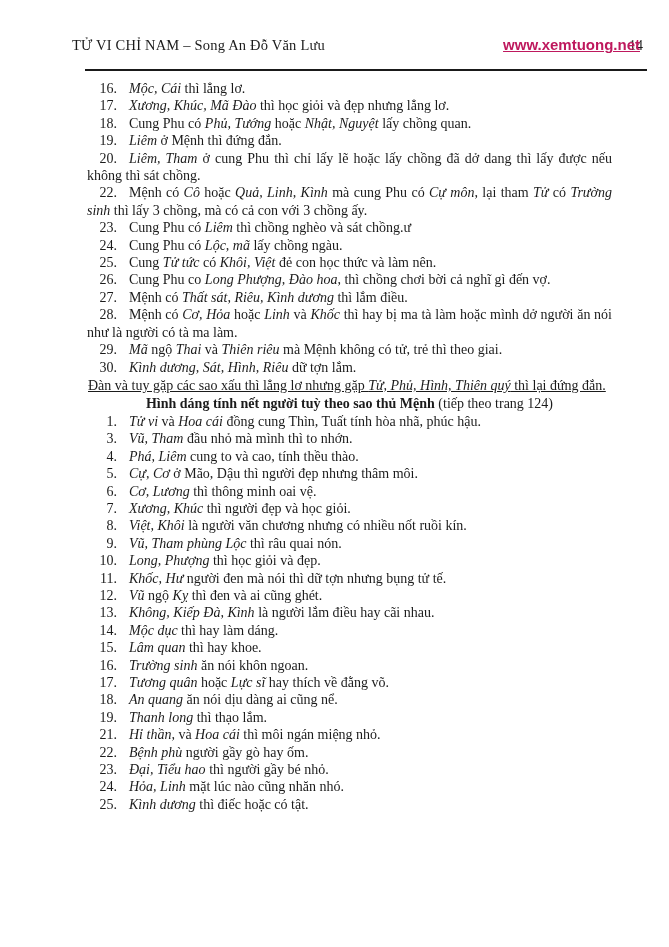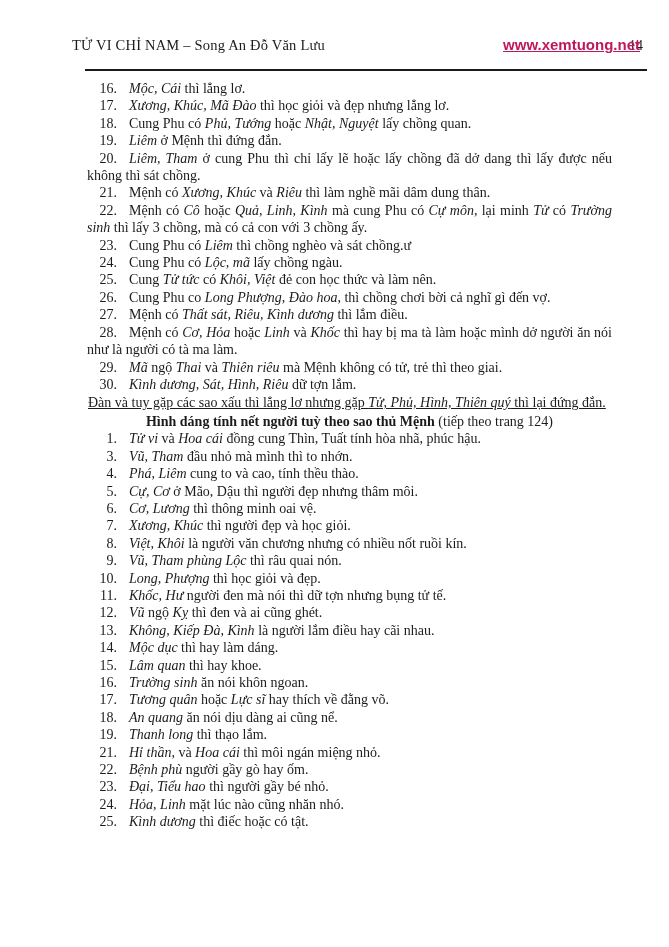--- a/index.html
+++ b/index.html
@@ -99,22 +99,21 @@
   <div class="rule"></div>
 
   <main>
 
     <section>
         <p class="item"><span class="num">16.</span><i>Mộc, Cái</i><span> thì lẳng lơ.</span></p>
         <p class="item"><span class="num">17.</span><i>Xương, Khúc, Mã Đào</i><span> thì học giỏi và đẹp nhưng lẳng lơ.</span></p>
         <p class="item"><span class="num">18.</span><span>Cung Phu có </span><i>Phủ, Tướng</i><span> hoặc </span><i>Nhật, Nguyệt</i><span> lấy chồng quan.</span></p>
         <p class="item"><span class="num">19.</span><i>Liêm</i><span> ở Mệnh thì đứng đắn.</span></p>
         <p class="item"><span class="num">20.</span><i>Liêm, Tham</i><span> ở cung Phu thì chỉ lấy lẽ hoặc lấy chồng đã dở dang thì lấy được nếu không thì sát chồng.</span></p>
-        <p class="item"><span class="num">21.</span><span>Mệnh có </span><i>Xương, Khúc</i><span> và </span><i>Riêu</i><span> thì làm nghề mãi dâm dung thân.</span></p>
-        <p class="item"><span class="num">22.</span><span>Mệnh có </span><i>Cô</i><span> hoặc </span><i>Quả, Linh, Kình</i><span> mà cung Phu có </span><i>Cự môn</i><span>, lại minh </span><i>Tử</i><span> có </span><i>Trường sinh</i><span> thì lấy 3 chồng, mà có cả con với 3 chồng ấy.</span></p>
+        <p class="item"><span class="num">22.</span><span>Mệnh có </span><i>Cô</i><span> hoặc </span><i>Quả, Linh, Kình</i><span> mà cung Phu có </span><i>Cự môn</i><span>, lại tham </span><i>Tử</i><span> có </span><i>Trường sinh</i><span> thì lấy 3 chồng, mà có cả con với 3 chồng ấy.</span></p>
         <p class="item"><span class="num">23.</span><span>Cung Phu có </span><i>Liêm</i><span> thì chồng nghèo và sát chồng.ư</span></p>
         <p class="item"><span class="num">24.</span><span>Cung Phu có </span><i>Lộc, mã</i><span> lấy chồng ngàu.</span></p>
         <p class="item"><span class="num">25.</span><span>Cung </span><i>Tử tức</i><span> có </span><i>Khôi, Việt</i><span> đẻ con học thức và làm nên.</span></p>
         <p class="item"><span class="num">26.</span><span>Cung Phu co </span><i>Long Phượng, Đào hoa</i><span>, thì chồng chơi bời cả nghĩ gì đến vợ.</span></p>
         <p class="item"><span class="num">27.</span><span>Mệnh có </span><i>Thất sát, Riêu, Kình dương</i><span> thì lắm điều.</span></p>
         <p class="item"><span class="num">28.</span><span>Mệnh có </span><i>Cơ, Hỏa</i><span> hoặc </span><i>Linh</i><span> và </span><i>Khốc</i><span> thì hay bị ma tà làm hoặc mình dở người ăn nói như là người có tà ma làm.</span></p>
         <p class="item"><span class="num">29.</span><i>Mã</i><span> ngộ </span><i>Thai</i><span> và </span><i>Thiên riêu</i><span> mà Mệnh không có tử, trẻ thì theo giai.</span></p>
         <p class="item"><span class="num">30.</span><i>Kình dương, Sát, Hình, Riêu</i><span> dữ tợn lắm.</span></p>
       </section>
 

